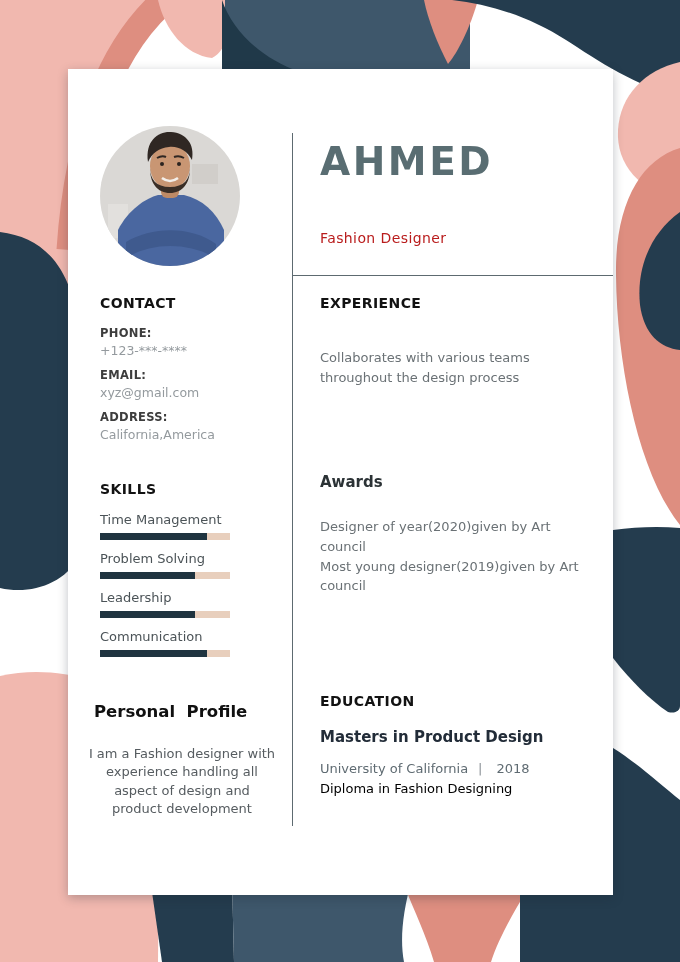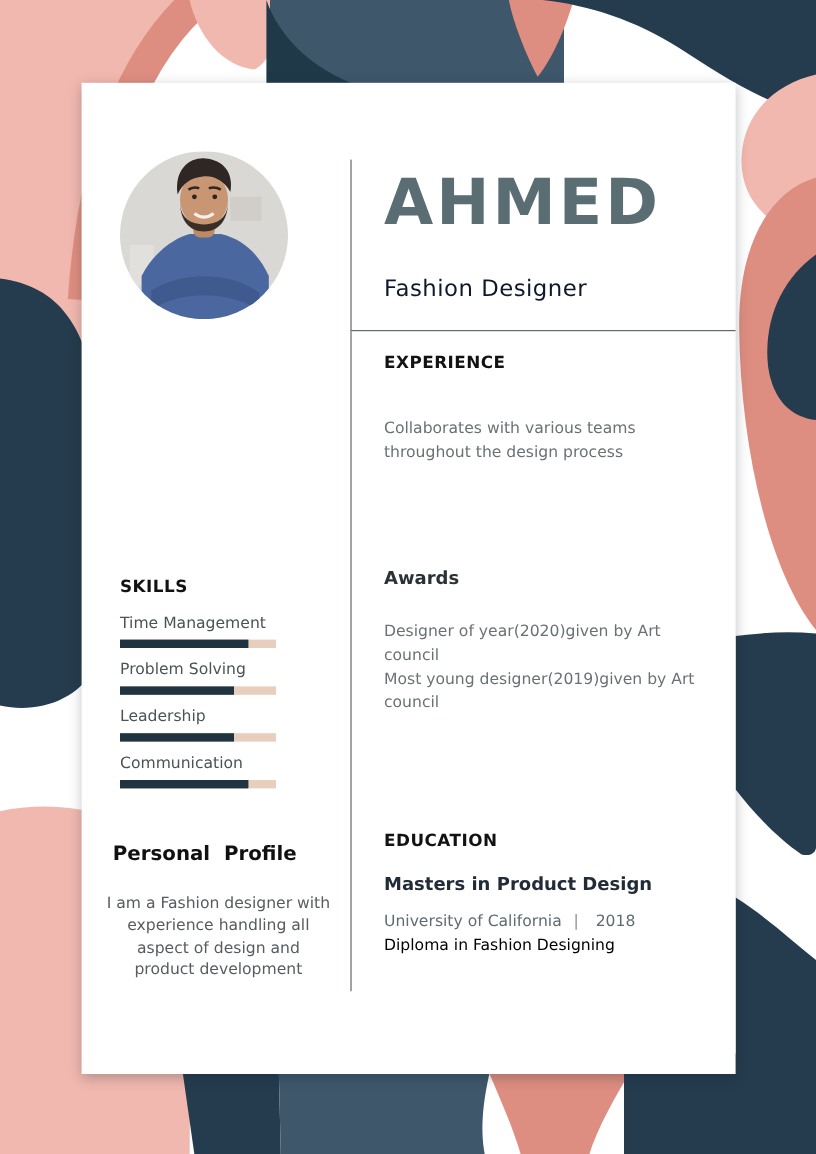--- a/index.html
+++ b/index.html
@@ -21,22 +21,22 @@
   .bar-track{width:130px;height:7px;background:#E8CFBD;margin-bottom:11px;}
   .bar-fill{height:7px;background:#1F3440;}
   .profile{left:20px;top:633px;width:188px;}
   .profile-h{font-size:16.5px;font-weight:bold;color:#101010;margin:0 0 24px 6px;white-space:pre-wrap;}
   .profile-body{font-size:13px;line-height:1.42;color:#565c60;text-align:center;}
   
   .rule{background:#5d6a70;}
   .vline-head{left:224px;top:64px;width:1px;height:142px;}
   .hline{left:224px;top:206px;width:321px;height:1px;}
   .vline-col{left:224px;top:207px;width:1px;height:550px;}
-  .name{left:252px;top:70px;font-size:53px;font-weight:bold;color:#596D72;letter-spacing:2.5px;}
-  .job-title{left:252px;top:161px;font-size:19px;color:#0f172a;letter-spacing:.4px;}
+  .name{left:252px;top:70px;font-size:39px;font-weight:bold;color:#596D72;letter-spacing:2.5px;}
+  .job-title{left:252px;top:161px;font-size:14px;color:#b91c1c;letter-spacing:.4px;}
   
   .experience{left:252px;top:226px;width:272px;}
   .body-txt{font-size:13px;line-height:1.52;color:#6a7175;}
   .exp-body{margin-top:37px;}
   .awards{left:252px;top:404px;width:272px;}
   .awards-h{font-size:15px;font-weight:600;color:#2b3235;margin:0 0 26px 0;}
   .education{left:252px;top:624px;width:282px;}
   .degree{font-size:15px;font-weight:bold;color:#222c38;margin-top:19px;}
   .edu-row{margin-top:15px;display:flex;align-items:flex-end;font-size:13px;color:#5f6b72;}
   .school{width:158px;}
@@ -85,20 +85,35 @@
         <path d="M50,42 C50,58 58,67 70,67 C82,67 90,58 90,42 C90,53 84,61 70,61 C56,61 50,53 50,42 Z" fill="#3A2E26"></path>
         <path d="M48,36 C45,14 59,5 71,6 C86,7 95,18 92,34 C87,25 79,20 69,21 C59,22 52,27 48,36 Z" fill="#2F2723"></path>
         <circle cx="62" cy="38" r="2" fill="#2C2420"></circle>
         <circle cx="79" cy="38" r="2" fill="#2C2420"></circle>
         <path d="M57,32 Q62,29 66,31" stroke="#2F2723" stroke-width="2" fill="none"></path>
         <path d="M74,31 Q79,29 84,32" stroke="#2F2723" stroke-width="2" fill="none"></path>
         <path d="M62,52 Q70,58 78,52" stroke="#F4EFEA" stroke-width="2.6" fill="none"></path>
       </svg>
     </div>
 
+    <div class="abs contact">
+      <div class="sec-h">CONTACT</div>
+      <div>
+        <div class="c-label">PHONE:</div>
+        <div class="c-value">+123-***-****</div>
+      </div>
+      <div>
+        <div class="c-label">EMAIL:</div>
+        <div class="c-value">xyz@gmail.com</div>
+      </div>
+      <div>
+        <div class="c-label">ADDRESS:</div>
+        <div class="c-value">California,America</div>
+      </div>
+    </div>
 
     <div class="abs profile">
       <div class="profile-h">Personal  Profile</div>
       <div class="profile-body">I am a Fashion designer with experience handling all aspect of design and product development</div>
     </div>
 
     <div class="abs skills">
       <div class="sec-h">SKILLS</div>
       <div>
         <div class="skill-label">Time Management</div>

